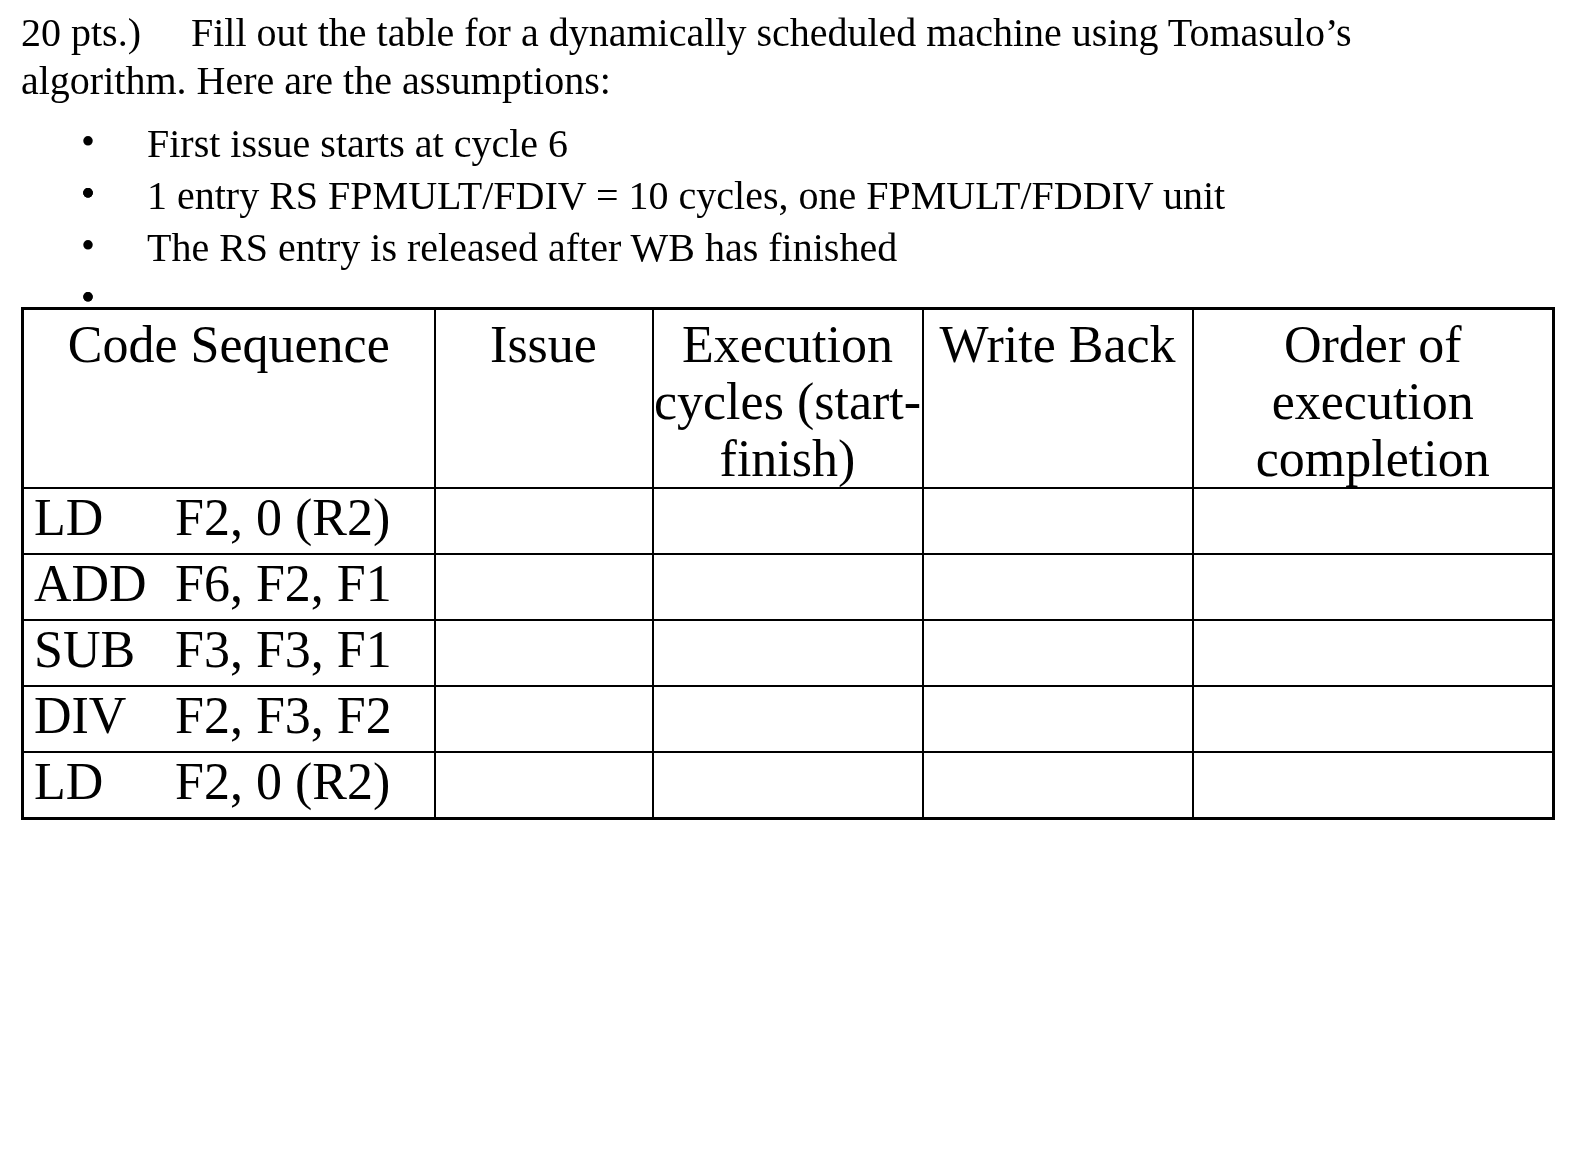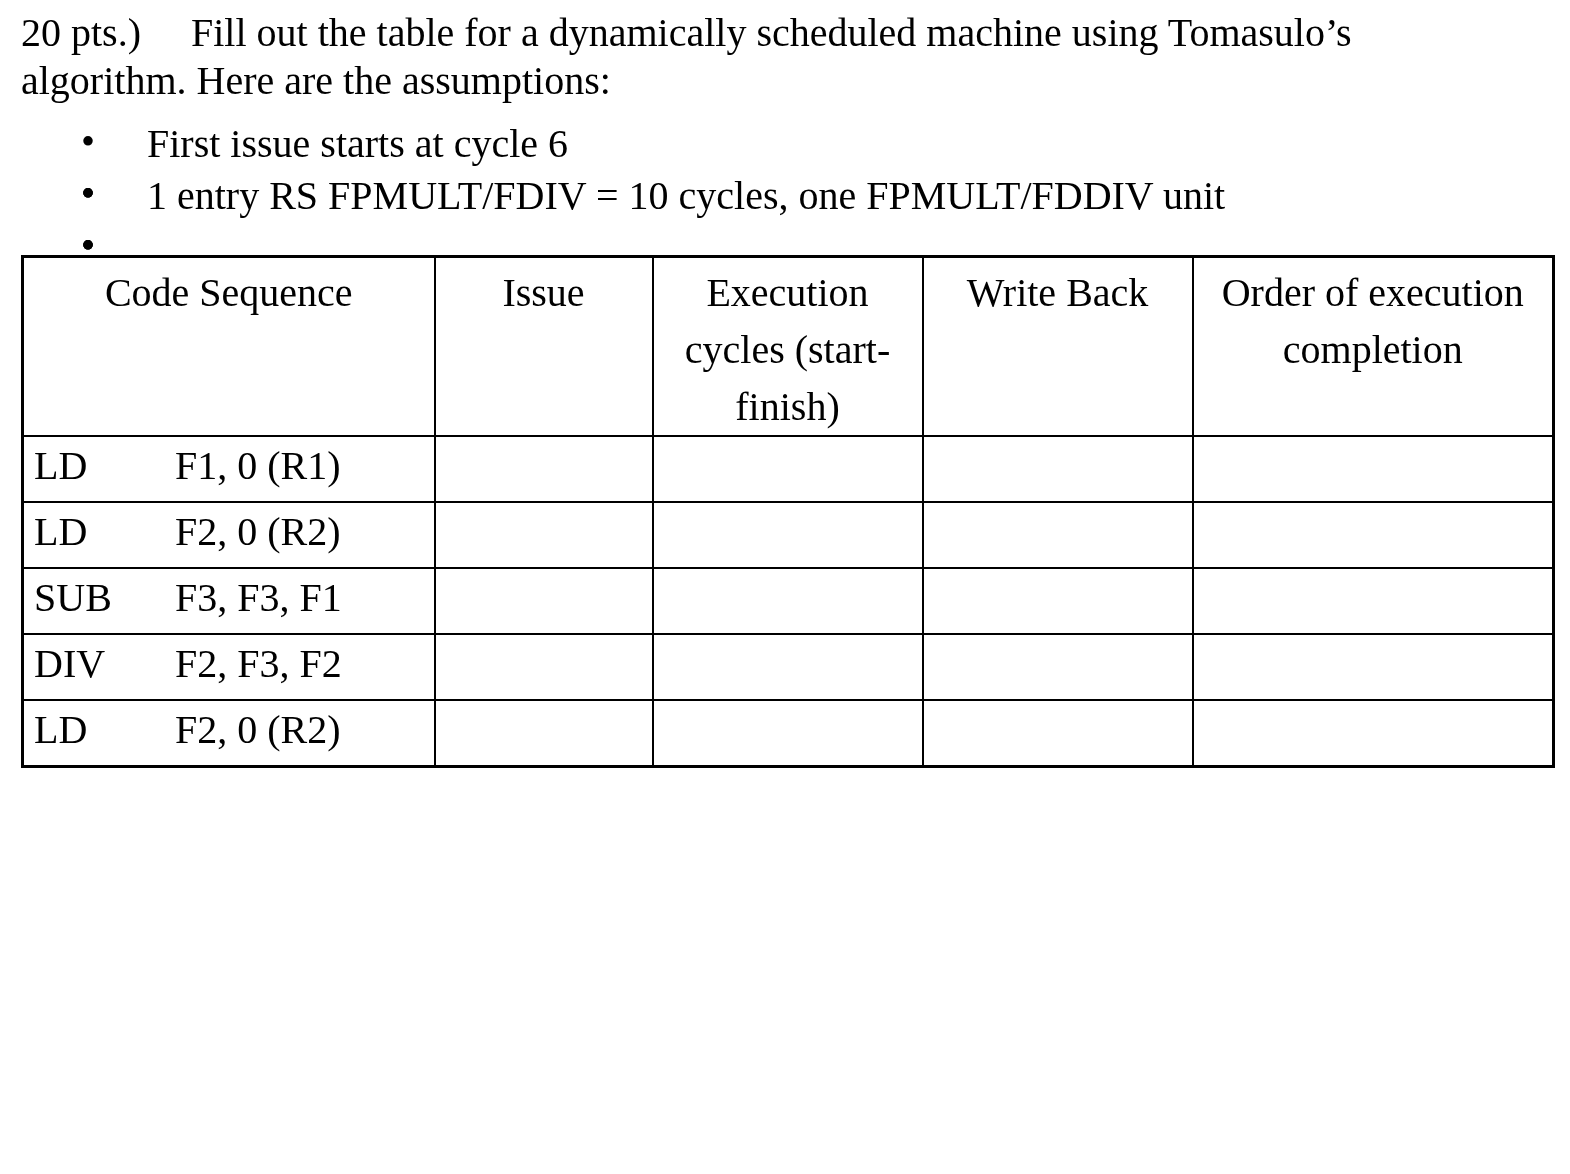--- a/index.html
+++ b/index.html
@@ -44,21 +44,21 @@
   table.qtable {
     border-collapse: collapse;
     table-layout: fixed;
     width: 1531px;
     margin-top: 33px;
     border: 3px solid #000;
   }
   .qtable th, .qtable td {
     border: 2px solid #000;
     font-weight: normal;
-    font-size: 40px;
+    font-size: 52px;
     vertical-align: top;
     overflow: hidden;
   }
   .qtable th {
     height: 173px;
     text-align: center;
     line-height: 57px;
     padding-top: 6px;
     white-space: pre-line;
   }
@@ -79,21 +79,21 @@
 <div class="page">
 
   <div class="h-line"><span class="points">20 pts.)</span><span>Fill out the table for a dynamically scheduled machine using Tomasulo’s</span></div>
   <div class="h-line">algorithm. Here are the assumptions:</div>
 
   <ul class="assumptions">
     <li><span class="bullet">•</span><span>First issue starts at cycle 6</span></li>
     <li><span class="bullet">•</span></li>
     <li><span class="bullet">•</span></li>
     <li><span class="bullet">•</span><span>1 entry RS FPMULT/FDIV = 10 cycles, one FPMULT/FDDIV unit</span></li>
-    <li><span class="bullet">•</span></li>
+    <li><span class="bullet">•</span><span>The RS entry is released after WB has finished</span></li>
     <li><span class="bullet">•</span></li>
     <li><span class="bullet">•</span></li>
   </ul>
 
   <table class="qtable">
     <colgroup>
       <col style="width:412px">
       <col style="width:218px">
       <col style="width:270px">
       <col style="width:270px">
@@ -106,28 +106,28 @@
         <th>Execution
 cycles (start-
 finish)</th>
         <th>Write Back</th>
         <th>Order of execution
 completion</th>
       </tr>
     </thead>
     <tbody>
       <tr>
-        <td><span class="opcode">LD</span><span>F1, 0 (R1)</span></td>
+        <td><span class="opcode">LD</span><span>F2, 0 (R2)</span></td>
         <td></td>
         <td></td>
         <td></td>
         <td></td>
       </tr>
       <tr>
-        <td><span class="opcode">LD</span><span>F2, 0 (R2)</span></td>
+        <td><span class="opcode">ADD</span><span>F6, F2, F1</span></td>
         <td></td>
         <td></td>
         <td></td>
         <td></td>
       </tr>
       <tr>
         <td><span class="opcode">SUB</span><span>F3, F3, F1</span></td>
         <td></td>
         <td></td>
         <td></td>

